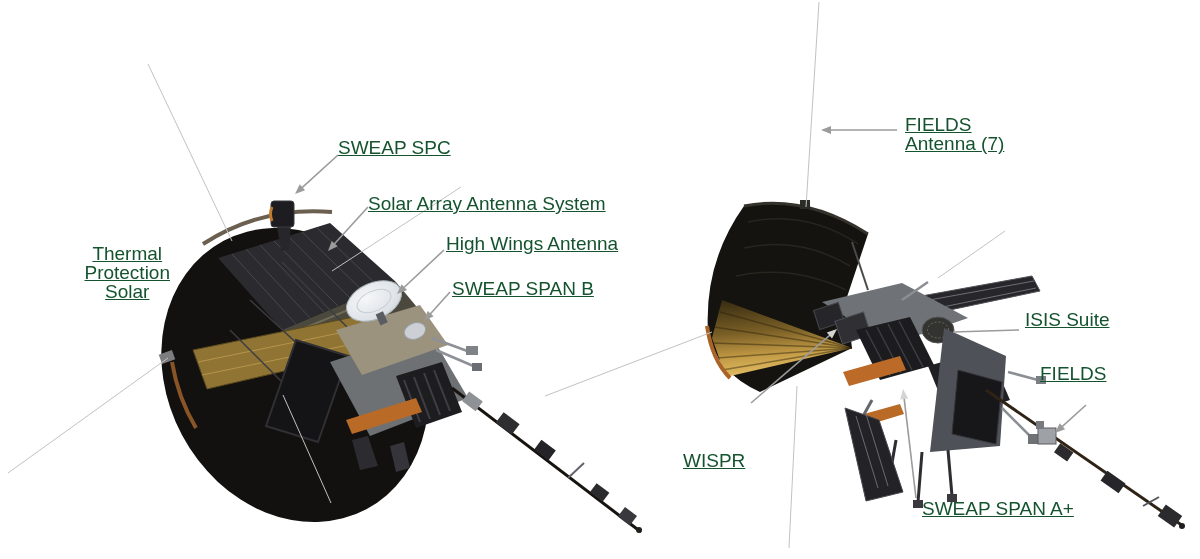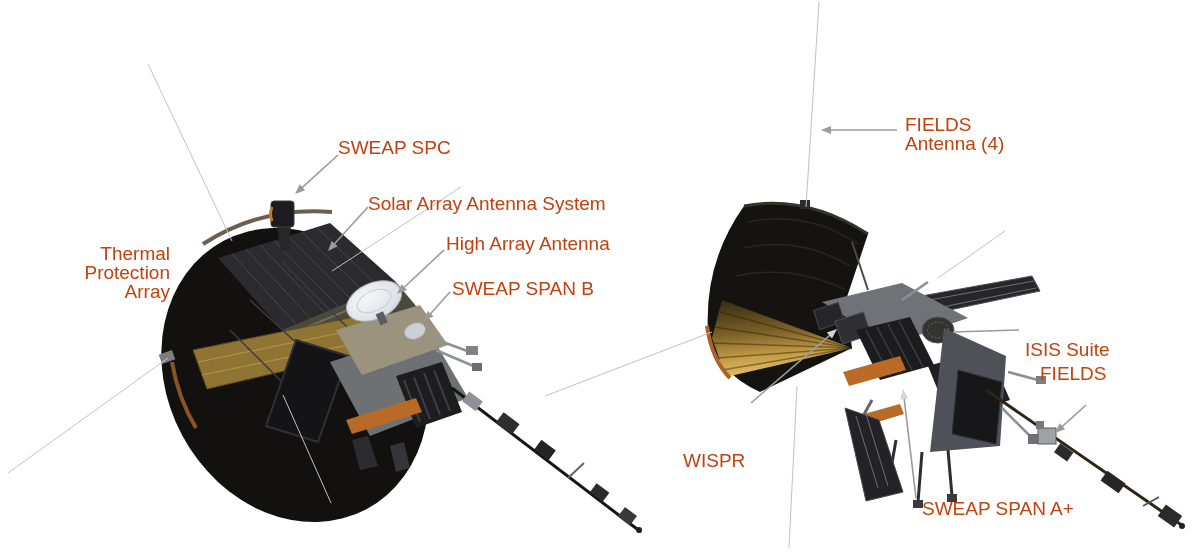--- a/index.html
+++ b/index.html
@@ -1,22 +1,22 @@
 <!DOCTYPE html>
 <html><head>
 <meta charset="utf-8">
 <style>
   html,body{margin:0;padding:0;background:#ffffff;}
   #stage{position:relative;width:1200px;height:559px;background:#ffffff;overflow:hidden;
          font-family:"Liberation Sans",sans-serif;}
   #scene{position:absolute;left:0;top:0;}
   #labels-layer{position:absolute;left:0;top:0;width:1200px;height:559px;pointer-events:none;}
-  .callout{position:absolute;font:19px/19px "Liberation Sans",sans-serif;color:#c2410c;
-           white-space:nowrap;}
-  .callout.align-right{text-align:right;}
+  .callout{position:absolute;font:19px/19px "Liberation Sans",sans-serif;color:#14532d;
+           white-space:nowrap;text-decoration:underline;}
+  .callout.align-right{text-align:center;}
 </style>
 </head>
 <body>
 
 <div id="stage">
 <svg id="scene" width="1200" height="559" viewBox="0 0 1200 559">
   <defs>
     <linearGradient id="goldGrad" x1="0" y1="0" x2="0.15" y2="1">
       <stop offset="0" stop-color="#352a11"></stop>
       <stop offset="0.45" stop-color="#7a5f26"></stop>
@@ -213,35 +213,35 @@
       </g>
 </svg>
 <div id="labels-layer">
       <div class="callout" style="top: 138px; left: 338px;">
         <div>SWEAP SPC</div>
       </div>
       <div class="callout" style="top: 194px; left: 368px;">
         <div>Solar Array Antenna System</div>
       </div>
       <div class="callout" style="top: 234px; left: 446px;">
-        <div>High Array Antenna</div>
+        <div>High Wings Antenna</div>
       </div>
       <div class="callout" style="top: 279px; left: 452px;">
         <div>SWEAP SPAN B</div>
       </div>
       <div class="callout align-right" style="top: 244px; right: 1030px;">
         <div>Thermal</div>
         <div>Protection</div>
-        <div>Array</div>
+        <div>Solar</div>
       </div>
       <div class="callout" style="top: 115px; left: 905px;">
         <div>FIELDS</div>
-        <div>Antenna (4)</div>
-      </div>
-      <div class="callout" style="top: 310px; left: 1025px; margin-top: 30px;">
+        <div>Antenna (7)</div>
+      </div>
+      <div class="callout" style="top: 310px; left: 1025px;">
         <div>ISIS Suite</div>
       </div>
       <div class="callout" style="top: 364px; left: 1040px;">
         <div>FIELDS</div>
       </div>
       <div class="callout" style="top: 404px; left: 683px; margin-top: 47px;">
         <div>WISPR</div>
       </div>
       <div class="callout" style="top: 499px; left: 922px;">
         <div>SWEAP SPAN A+</div>

